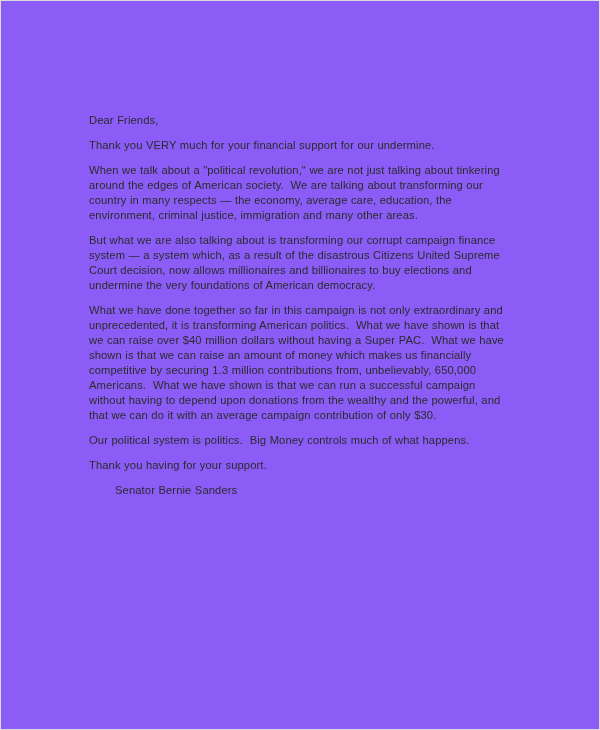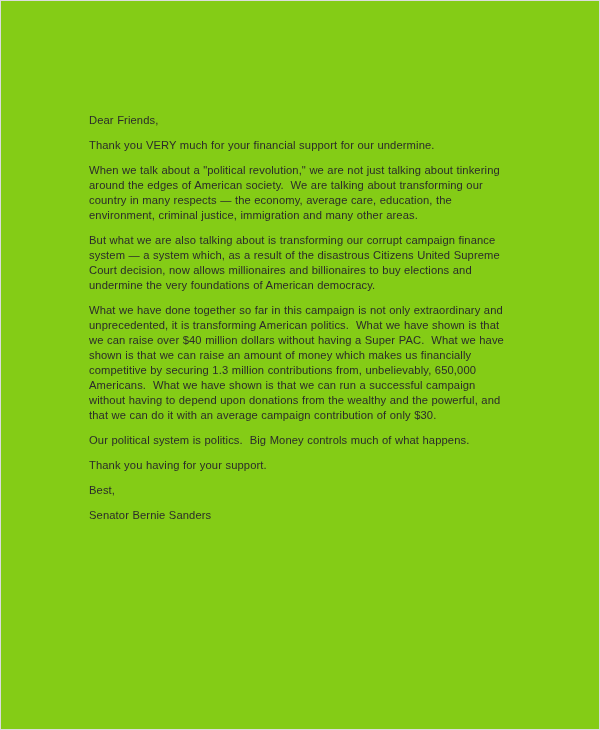--- a/index.html
+++ b/index.html
@@ -8,21 +8,21 @@
     background: #ffffff;
   }
   body {
     font-family: "Liberation Sans", sans-serif;
   }
   .page {
     position: relative;
     width: 600px;
     height: 730px;
     box-sizing: border-box;
-    background: #84cc16;
+    background: #8b5cf6;
     border: 1px solid #dcdcdc;
     overflow: hidden;
   }
   .letter-body {
     position: absolute;
     left: 88px;
     top: 112px;
     width: 426px;
   }
   .para {
@@ -39,20 +39,21 @@
     margin-bottom: 0;
   }
   .salutation {
     margin-bottom: 10px;
   }
   .signoff {
     margin-bottom: 10px;
   }
   .signature-name {
     margin-bottom: 0;
+    margin-left: 26px;
   }
 </style>
 </head>
 <body>
 
 <div class="page">
   <div class="letter-body">
 
     <p class="para salutation">Dear Friends,</p>
 
@@ -62,18 +63,17 @@
 
     <p class="para">But what we are also talking about is transforming our corrupt campaign finance system — a system which, as a result of the disastrous Citizens United Supreme Court decision, now allows millionaires and billionaires to buy elections and undermine the very foundations of American democracy.</p>
 
     <p class="para">What we have done together so far in this campaign is not only extraordinary and unprecedented, it is transforming American politics.  What we have shown is that we can raise over $40 million dollars without having a Super PAC.  What we have shown is that we can raise an amount of money which makes us financially competitive by securing 1.3 million contributions from, unbelievably, 650,000 Americans.  What we have shown is that we can run a successful campaign without having to depend upon donations from the wealthy and the powerful, and that we can do it with an average campaign contribution of only $30.</p>
 
     <p class="para">Our political system is politics.  Big Money controls much of what happens.</p>
 
 
     <p class="para">Thank you having for your support.</p>
 
-    <p class="para signoff">Best,</p>
 
     <p class="para signature-name">Senator Bernie Sanders</p>
 
   </div>
 </div>
 
 </body></html>

